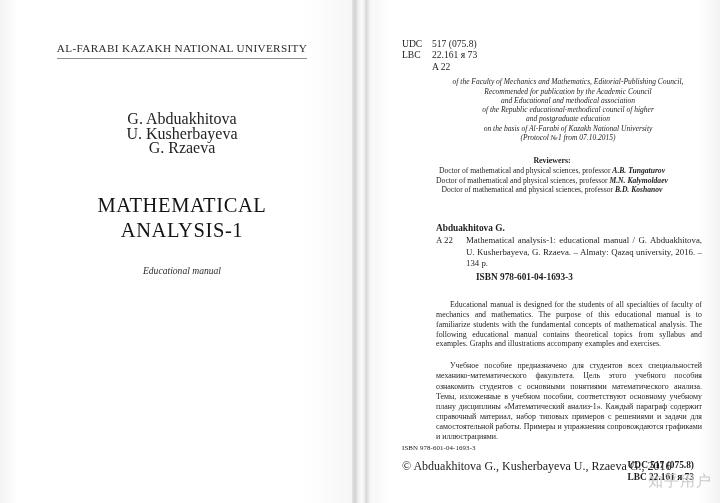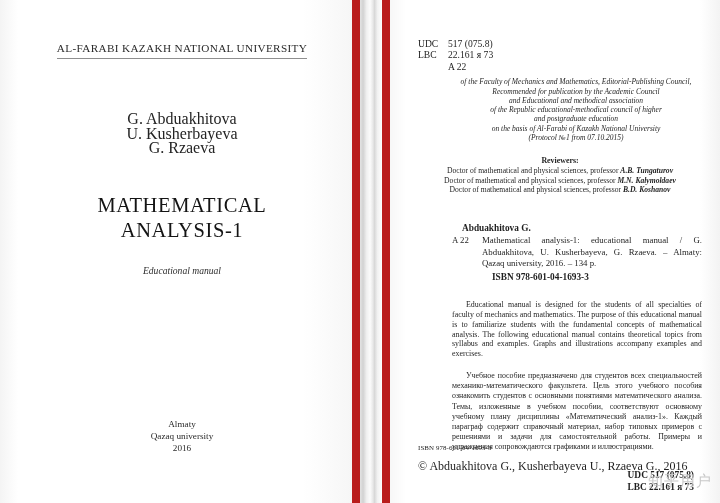--- a/index.html
+++ b/index.html
@@ -13,21 +13,20 @@
     font-family: "Liberation Serif", serif;
     color: #1c1c1c;
     overflow: hidden;
     position: relative;
   }
   .spread {
     position: absolute;
     inset: 0;
     display: flex;
     background: #b91c1c;
-    gap: 8px;
   }
   
   .page {
     position: relative;
     height: 100%;
     background: #fefefe;
   }
   .page-left {
     width: 352px;
     background: linear-gradient(to right, #f4f4f4 0px, #ffffff 18px, #ffffff 86%, #f6f6f6 100%);
@@ -148,21 +147,20 @@
   .reviewers b {
     font-style: italic;
   }
   .cite {
     margin-top: 28px;
     margin-left: 34px;
   }
   .cite-author {
     font-weight: bold;
     font-size: 9.3px;
-    margin-left: 10px;
   }
   .cite-body {
     position: relative;
     margin-top: 2px;
     font-size: 8.8px;
     line-height: 11.6px;
     text-align: justify;
     padding-left: 30px;
   }
   .cite-index {
@@ -244,25 +242,20 @@
         <div>G. Rzaeva</div>
       </div>
 
       <div class="book-title">
         <div>MATHEMATICAL</div>
         <div>ANALYSIS-1</div>
       </div>
 
       <div class="subtitle">Educational manual</div>
 
-      <div class="imprint">
-        <div>Almaty</div>
-        <div>Qazaq university</div>
-        <div>2016</div>
-      </div>
     </div>
   </div>
 
   <div class="gutter"></div>
 
   <div class="page page-right">
     <div class="rp-inner">
 
       <div class="codes">
         <span class="row"><span class="lbl">UDC</span><span>517 (075.8)</span></span>

